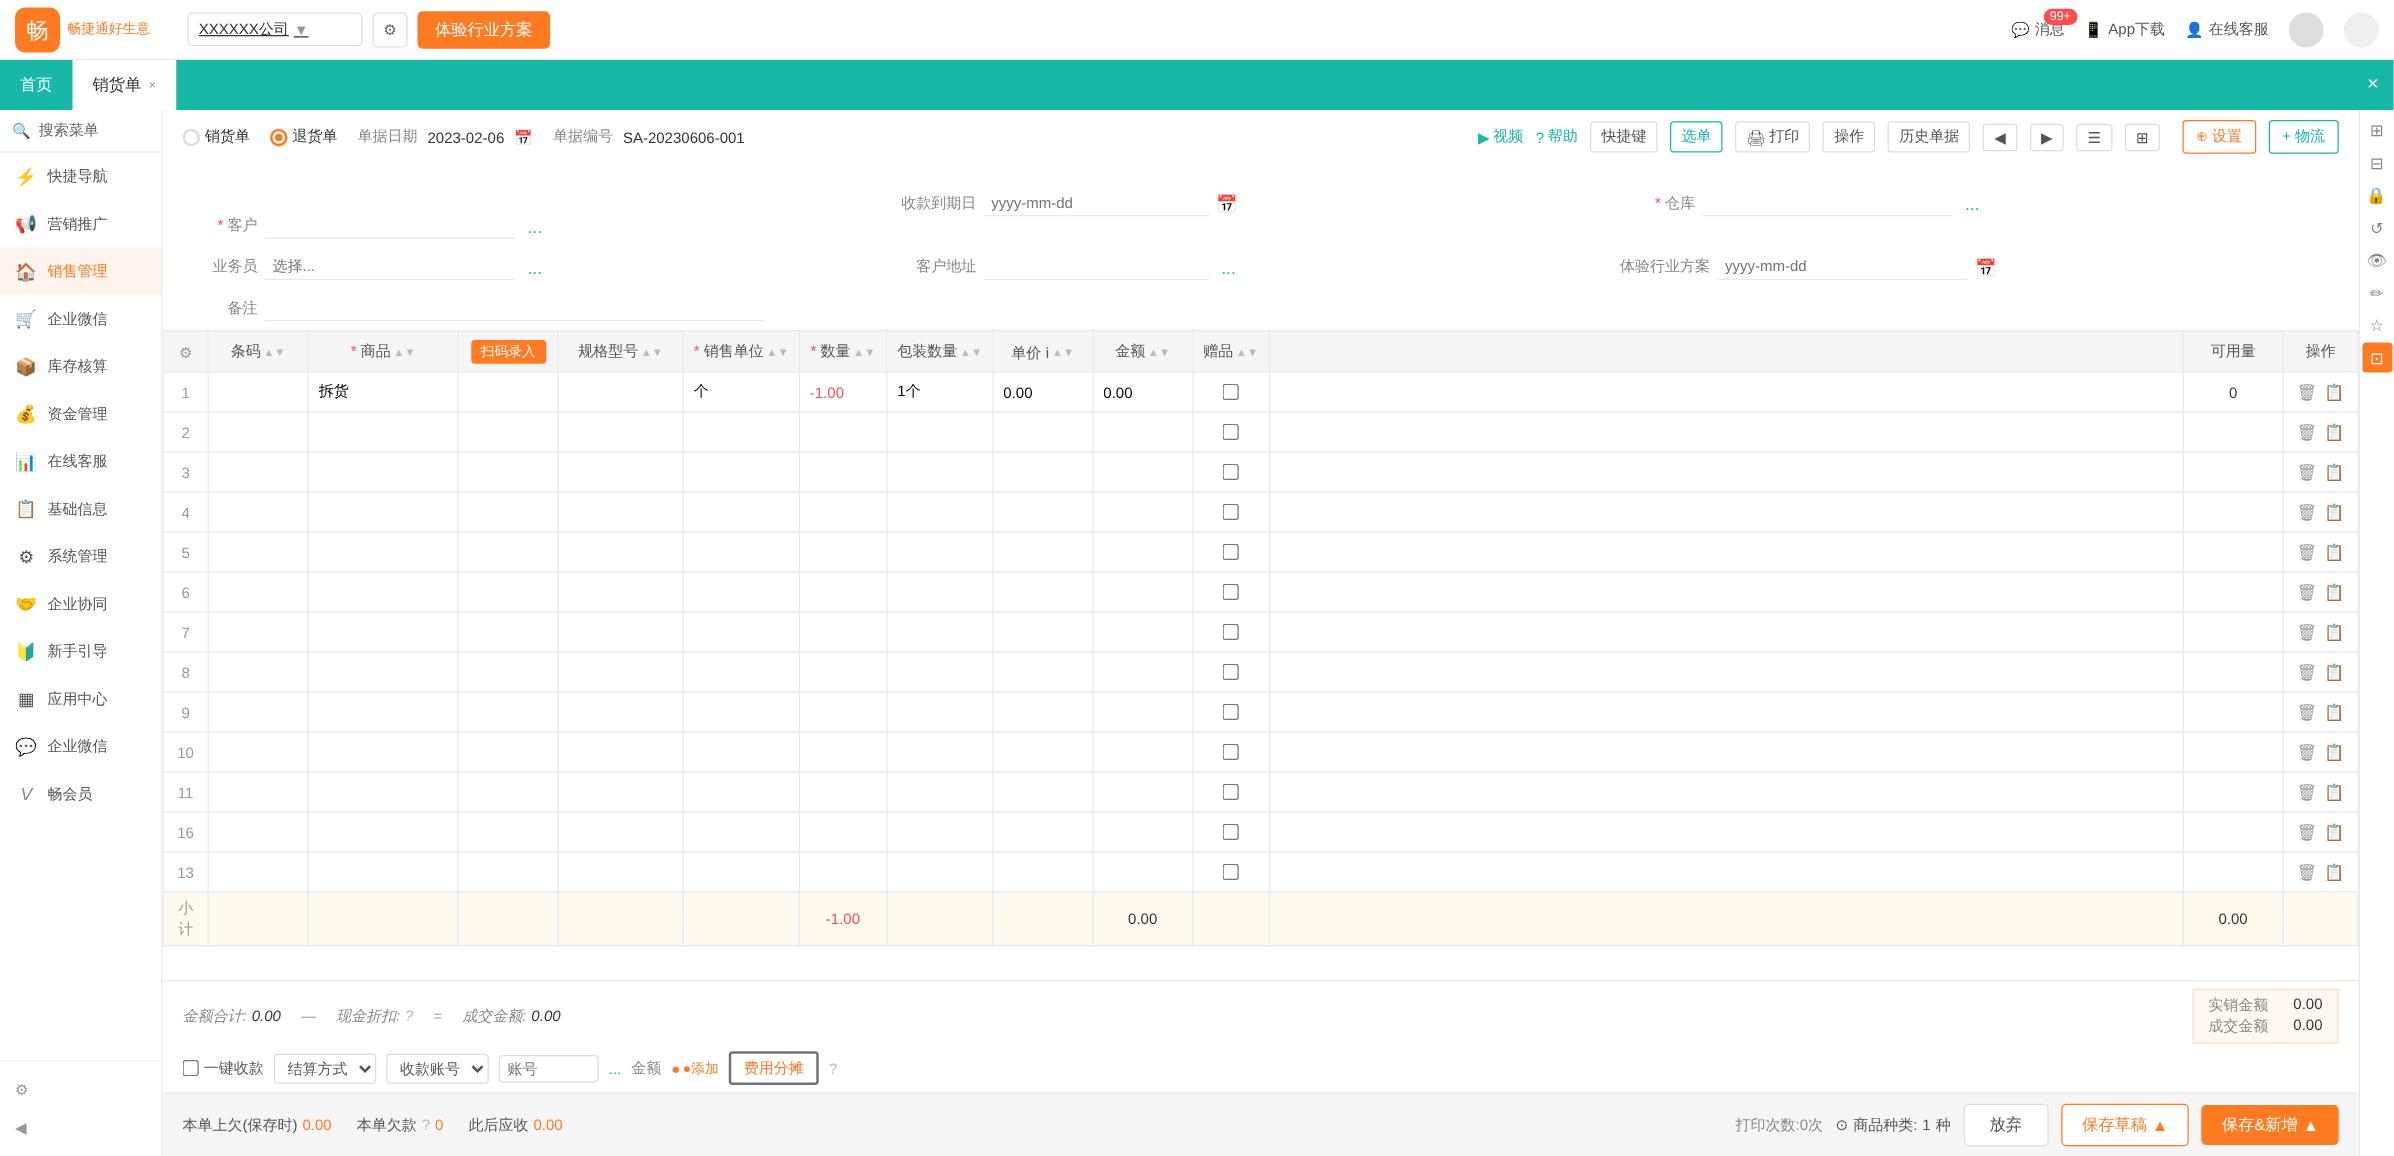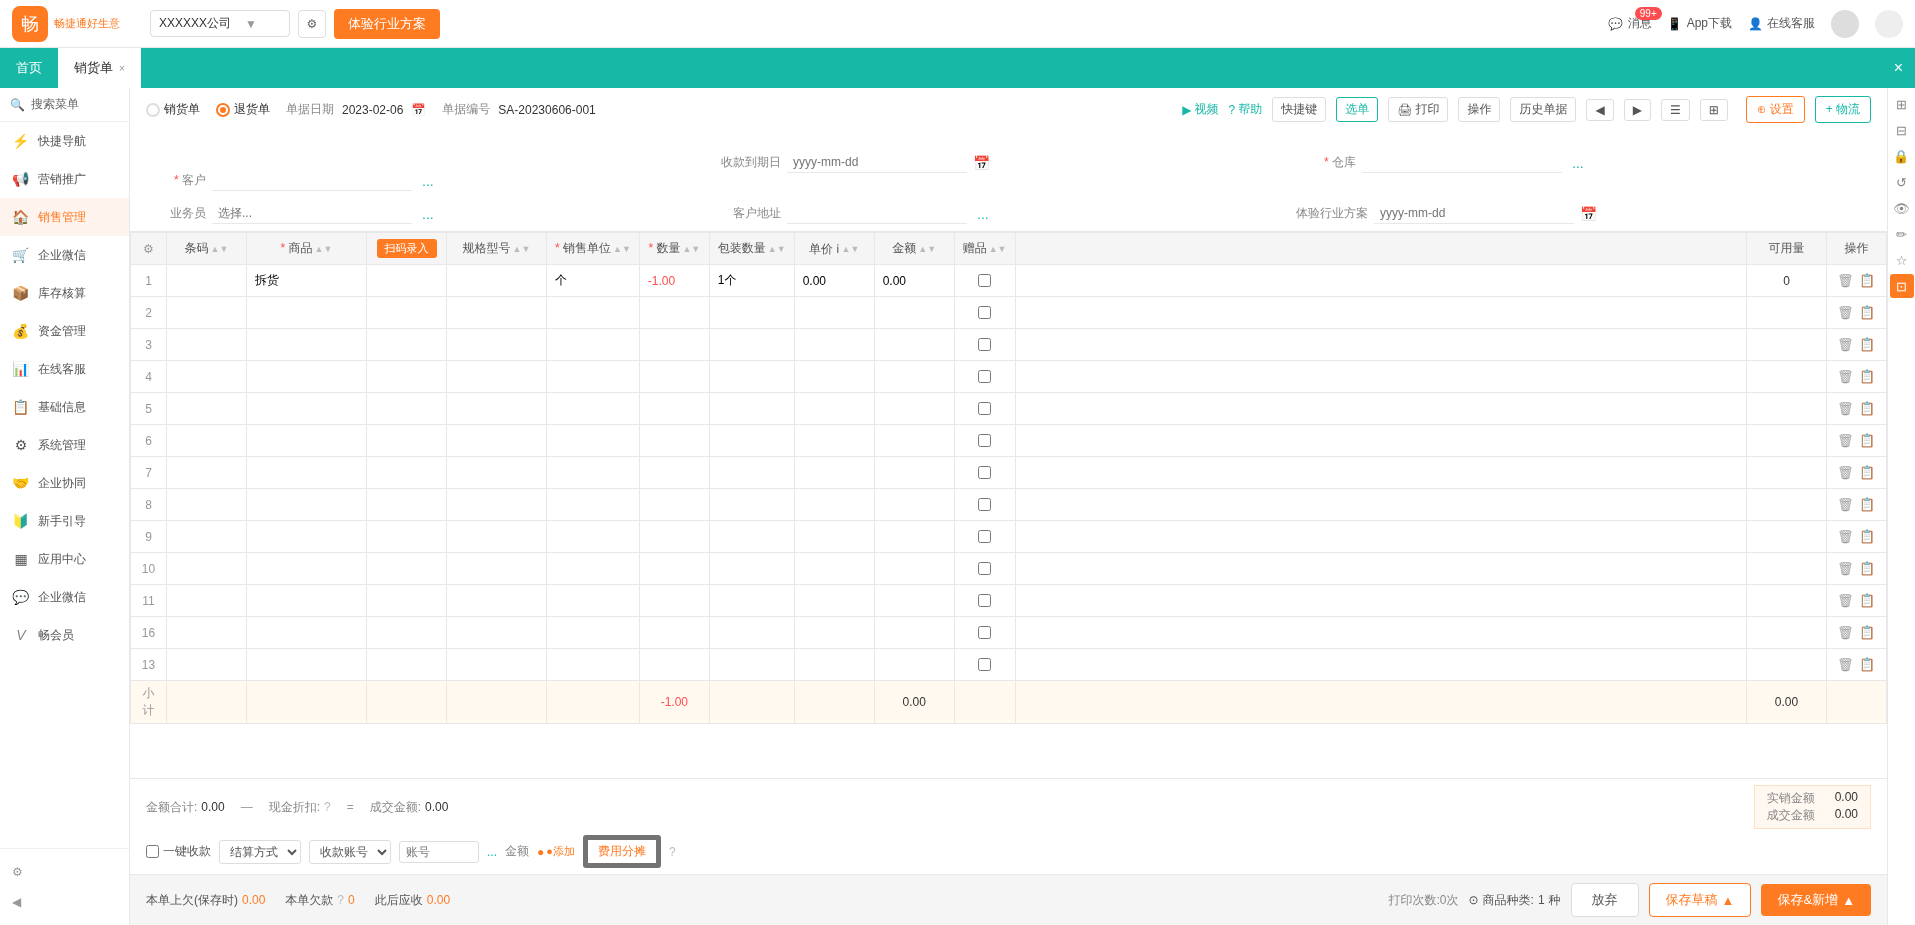--- a/index.html
+++ b/index.html
@@ -7,21 +7,21 @@
 
     
     .top-header {
       display: flex; align-items: center; height: 48px;
       background: #fff; border-bottom: 1px solid #e8e8e8;
       padding: 0 12px; gap: 8px;
     }
     .logo-area { display: flex; align-items: center; gap: 6px; width: 130px; }
     .logo-icon { width: 36px; height: 36px; background: #ff7b22; border-radius: 8px; display: flex; align-items: center; justify-content: center; color: white; font-size: 18px; }
     .logo-text { font-size: 11px; color: #ff7b22; line-height: 1.3; }
-    .company-selector { display: flex; align-items: center; gap: 14px; border: 1px solid #ddd; border-radius: 4px; padding: 4px 8px; cursor: pointer; min-width: 140px; }
+    .company-selector { display: flex; align-items: center; gap: 4px; border: 1px solid #ddd; border-radius: 4px; padding: 4px 8px; cursor: pointer; min-width: 140px; text-decoration: underline; }
     .company-arrow { color: #999; }
     .gear-btn { width: 28px; height: 28px; border: 1px solid #ddd; border-radius: 4px; display: flex; align-items: center; justify-content: center; cursor: pointer; color: #666; }
     .trial-btn { background: #ff7b22; color: white; border: none; border-radius: 4px; padding: 6px 14px; cursor: pointer; font-size: 13px; }
     .header-right { margin-left: auto; display: flex; align-items: center; gap: 16px; }
     .header-icon-item { display: flex; align-items: center; gap: 4px; cursor: pointer; color: #555; font-size: 12px; position: relative; }
     .badge { background: #ff4d4f; color: white; border-radius: 10px; padding: 1px 5px; font-size: 10px; position: absolute; top: -8px; right: -10px; }
     .avatar { width: 28px; height: 28px; background: #ddd; border-radius: 50%; }
 
     
     .nav-tabs {
@@ -100,30 +100,30 @@
     .subtotal-row td { background: #fff9f0; font-weight: 500; }
     .ops-icons { display: flex; align-items: center; justify-content: center; gap: 6px; }
     .op-icon { cursor: pointer; color: #999; font-size: 13px; }
     .checkbox-cell { display: flex; align-items: center; justify-content: center; }
     input[type=checkbox] { cursor: pointer; }
     .sort-arrows { color: #bbb; font-size: 9px; display: inline-flex; flex-direction: column; margin-left: 2px; vertical-align: middle; }
 
     
     .bottom-bar { background: #fff; border-top: 1px solid #e8e8e8; padding: 6px 16px; }
     .summary-row { display: flex; align-items: center; gap: 16px; font-size: 12px; }
-    .summary-item { display: flex; align-items: center; gap: 4px; }
+    .summary-item { display: flex; align-items: center; gap: 4px; font-style: italic; }
     .summary-label { color: #888; }
     .summary-value { color: #333; }
     .dash-line { color: #999; }
     .equals-sign { color: #999; }
     .payment-row { display: flex; align-items: center; gap: 8px; margin-top: 6px; }
     .checkbox-label { display: flex; align-items: center; gap: 4px; cursor: pointer; color: #555; }
     .select-sm { border: 1px solid #ddd; border-radius: 3px; padding: 3px 6px; font-size: 12px; color: #555; background: white; }
     .input-sm { border: 1px solid #ddd; border-radius: 3px; padding: 3px 6px; font-size: 12px; width: 80px; }
-    .orange-tag { background: white; border: 5px solid #737373; color: #ff7b22; border-radius: 3px; padding: 3px 10px; cursor: pointer; font-size: 12px; }
+    .orange-tag { background: white; border: 2px solid #737373; color: #ff7b22; border-radius: 3px; padding: 3px 10px; cursor: pointer; font-size: 12px; }
     .add-btn { background: transparent; border: none; cursor: pointer; color: #ff7b22; font-size: 12px; display: flex; align-items: center; gap: 2px; }
     .question-icon { color: #bbb; cursor: pointer; }
     .rs-row { display: flex; justify-content: space-between; gap: 20px; }
     .rs-label { color: #888; }
     .rs-value { color: #333; font-weight: 500; }
 
     
     .footer-bar { background: #f5f5f5; border-top: 1px solid #e8e8e8; padding: 8px 16px; display: flex; align-items: center; }
     .footer-info { display: flex; gap: 20px; font-size: 12px; color: #555; }
     .footer-info-item { display: flex; align-items: center; gap: 4px; }
@@ -345,20 +345,26 @@
             <span class="field-label">客户地址</span>
             <input class="field-input" type="text" style="max-width: 180px;">
             <span class="field-dots">...</span>
           </div>
           <div class="form-field" style="flex:1.2;">
             <span class="field-label">体验行业方案</span>
             <input class="field-input" type="text" placeholder="yyyy-mm-dd" style="max-width: 200px;">
             <span class="field-calendar">📅</span>
           </div>
         </div>
+        <div class="form-row">
+          <div class="form-field">
+            <span class="field-label">备注</span>
+            <input class="field-input" type="text" style="max-width: 400px;">
+          </div>
+        </div>
       </div>
     </div>
 
     <div class="table-area">
       <table>
         <thead>
           <tr>
             <th class="col-num">
               <span>⚙</span>
             </th>

